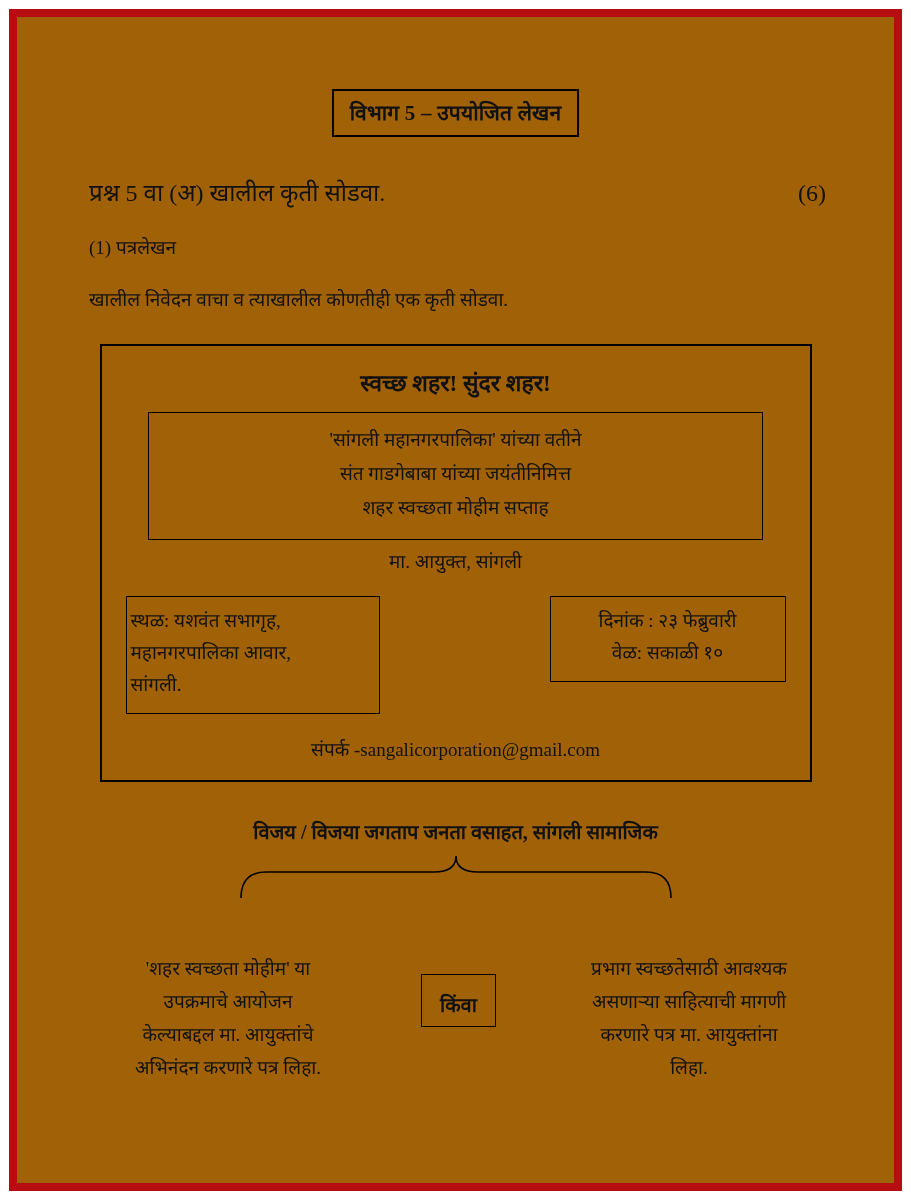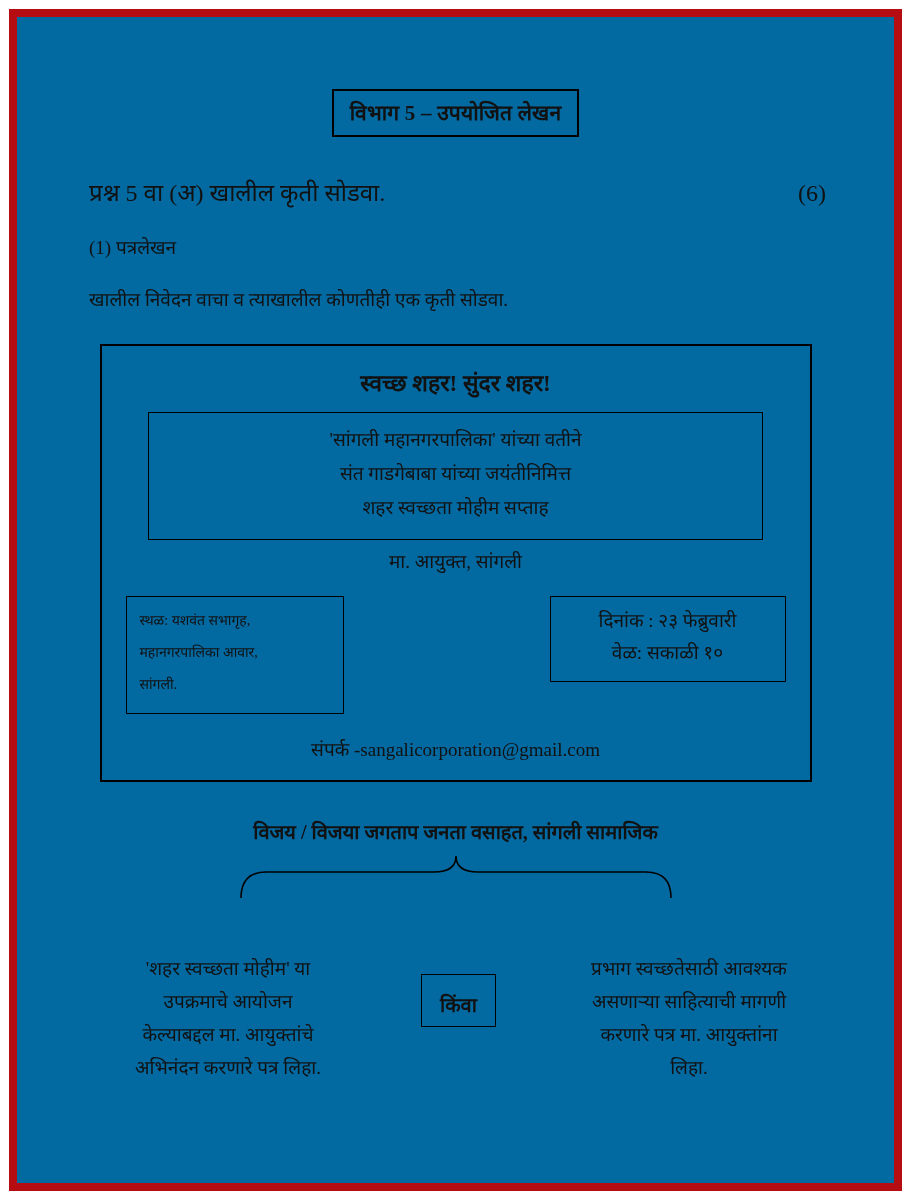--- a/index.html
+++ b/index.html
@@ -2,21 +2,21 @@
 <html><head>
 <meta charset="utf-8">
 <style>
   html,body{margin:0;padding:0;background:#fff;}
   .page{
     width:911px;height:1200px;box-sizing:border-box;background:#fff;
     position:relative;font-family:"Liberation Serif","DejaVu Serif",serif;color:#111;
   }
   .frame{
     position:absolute;left:9px;top:9px;right:9px;bottom:9px;
-    border:8px solid #b50d12;box-sizing:border-box;background:#0369a1;overflow:hidden;
+    border:8px solid #b50d12;box-sizing:border-box;background:#a16207;overflow:hidden;
   }
   .content{padding:0 60px;}
   .section-title-wrap{text-align:center;margin-top:72px;}
   .section-title-box{
     display:inline-block;border:2px solid #000;padding:7px 16px 9px 16px;
     font-weight:bold;font-size:21px;letter-spacing:0.2px;
   }
   .question-row{
     display:flex;justify-content:space-between;align-items:baseline;
     margin:38px 8px 0 12px;font-size:24px;
@@ -29,22 +29,22 @@
   .notice-headline{font-weight:bold;font-size:23px;margin-top:4px;}
   .notice-subheadline{font-size:19px;margin-top:9px;}
   .notice-inner-box{
     border:1.5px solid #000;margin:14px auto 0 auto;width:615px;box-sizing:border-box;
     padding:10px 10px 14px 10px;font-size:19px;line-height:34px;
   }
   .inaugurator-label{font-weight:bold;font-size:19px;margin-top:20px;}
   .inaugurator-name{font-size:19px;margin-top:8px;}
   .venue-date-row{display:flex;justify-content:space-between;margin-top:22px;}
   .venue-box{
-    border:1.5px solid #000;width:218px;box-sizing:border-box;
-    padding:8px 12px 12px 13px;font-size:14px;line-height:32px;text-align:left;
+    border:1.5px solid #000;width:254px;box-sizing:border-box;
+    padding:8px 12px 12px 4px;font-size:19px;line-height:32px;text-align:left;
   }
   .date-box{
     border:1.5px solid #000;width:236px;box-sizing:border-box;
     padding:8px 12px 12px 12px;font-size:19px;line-height:32px;text-align:center;
     align-self:flex-start;
   }
   .contact-line{font-size:19px;margin-top:22px;}
   .role-note{font-weight:bold;font-size:20px;text-align:center;margin-top:34px;line-height:32px;}
   .brace-wrap{text-align:center;margin-top:6px;}
   .options-row{

